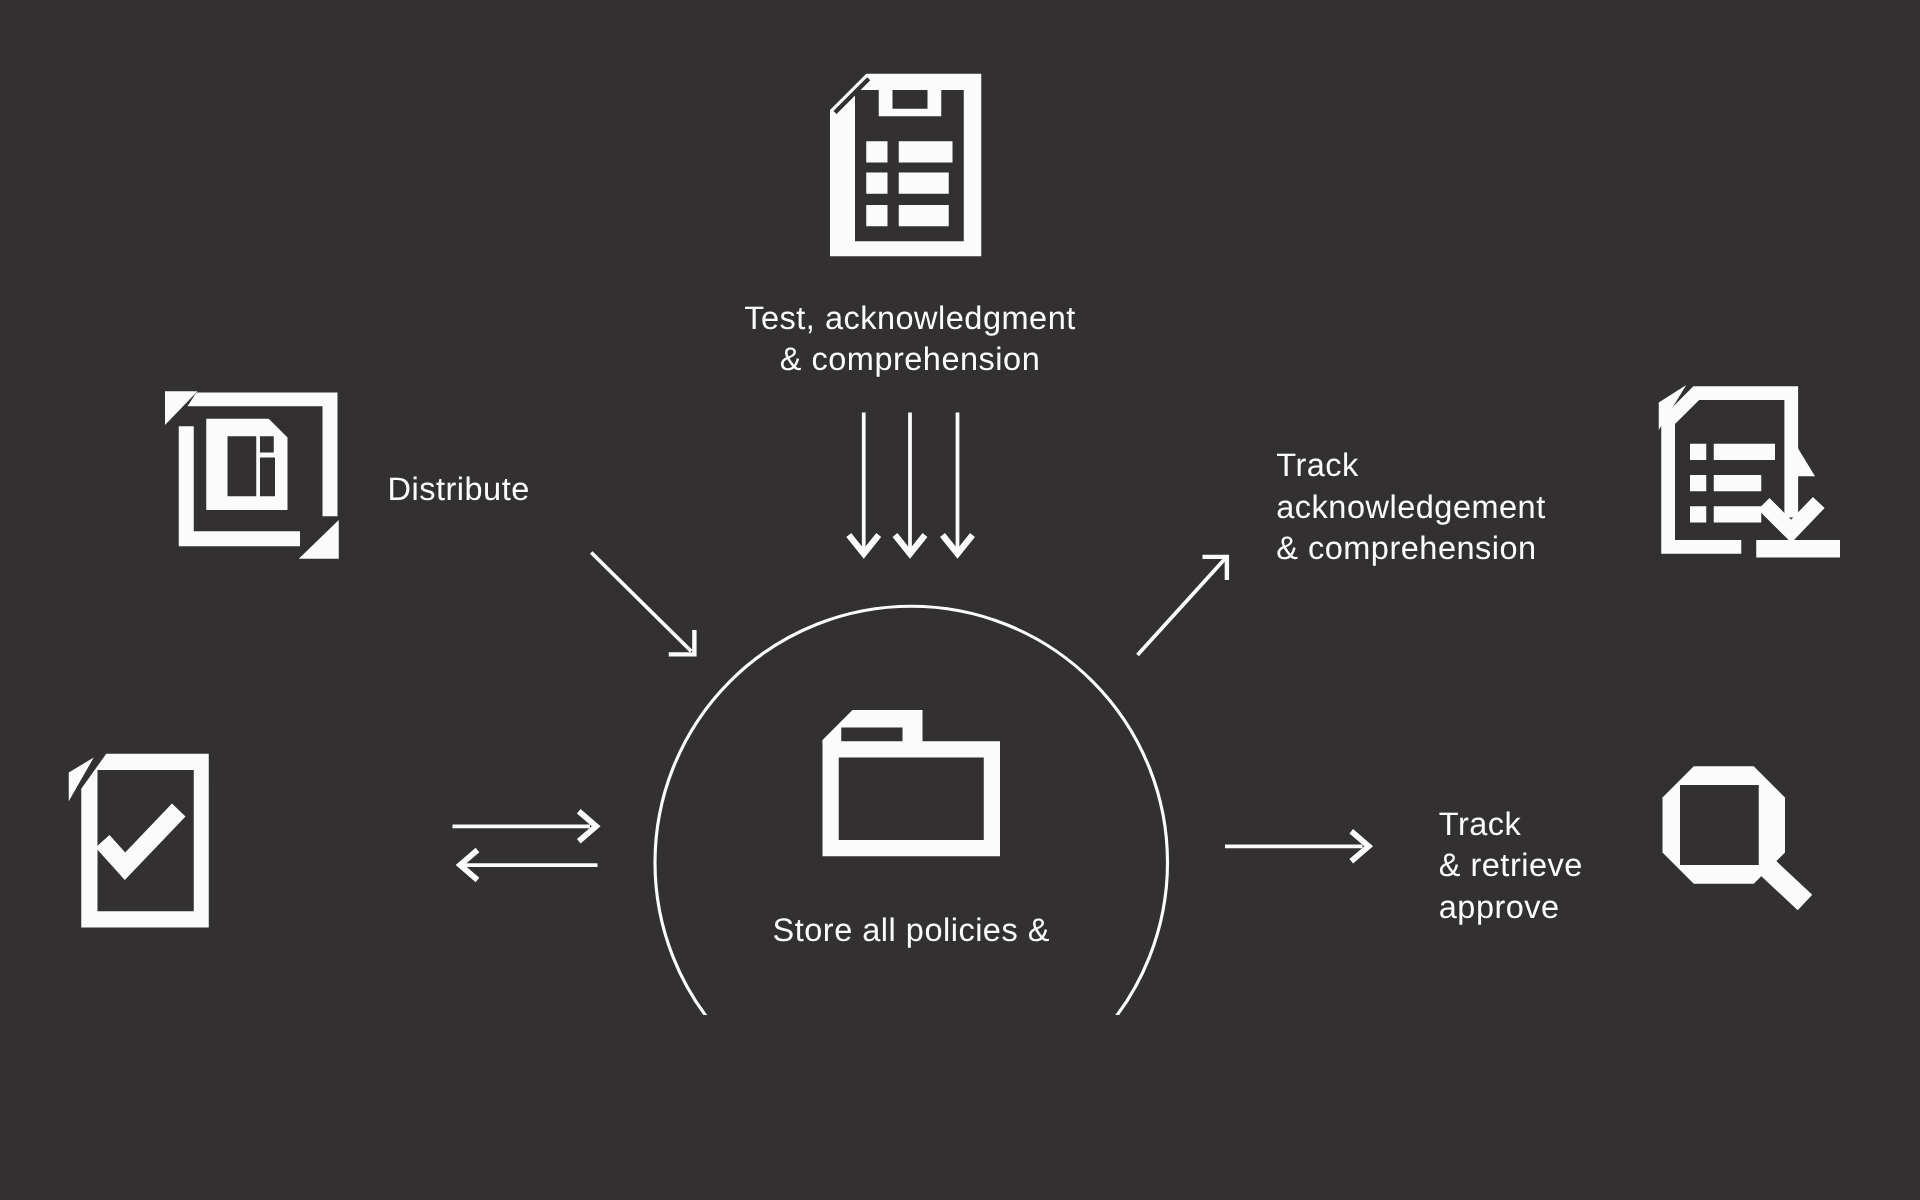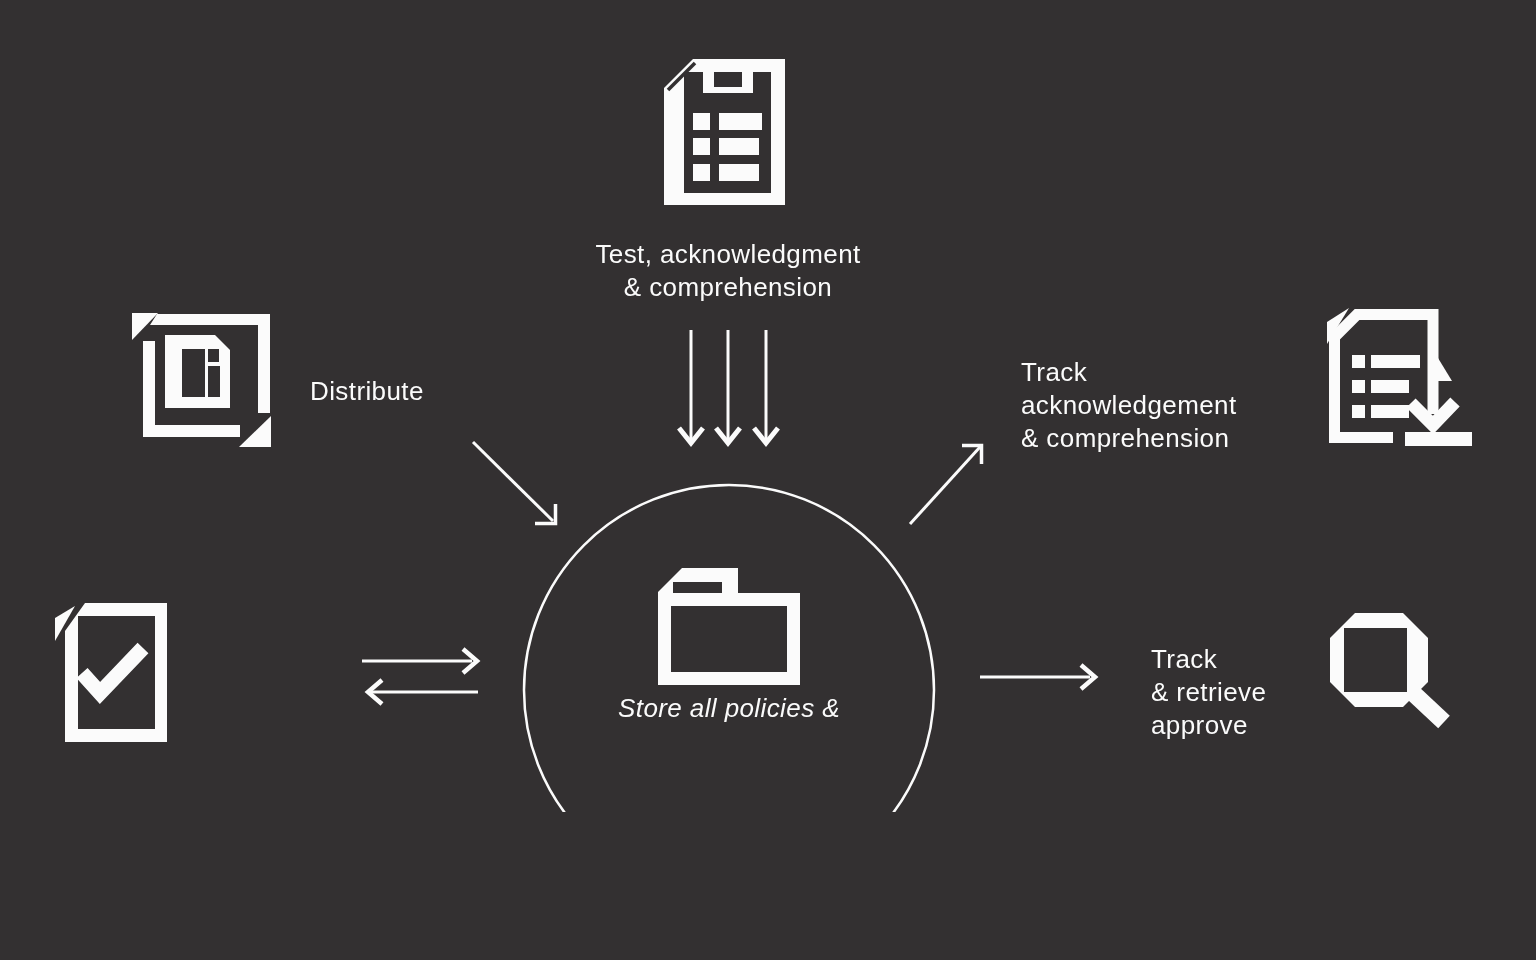--- a/index.html
+++ b/index.html
@@ -134,21 +134,21 @@
   <div class="label center-align" style="left:497px; top:238px; width:462px;">
     <div>Test, acknowledgment</div>
     <div>&amp; comprehension</div>
   </div>
 
   <div class="label" style="left:310px; top:375px;text-align:center;">
     <div>Distribute</div>
   </div>
 
 
-  <div class="label center-align" style="left:529px; top:692px; width:400px;font-style:italic;">
+  <div class="label center-align" style="left:529px; top:728px; width:400px;">
     <div>Store all policies &amp;</div>
   </div>
 
   <div class="label" style="left:1021px; top:356px;">
     <div>Track</div>
     <div>acknowledgement</div>
     <div>&amp; comprehension</div>
   </div>
 
   <div class="label" style="left:1151px; top:643px;">

